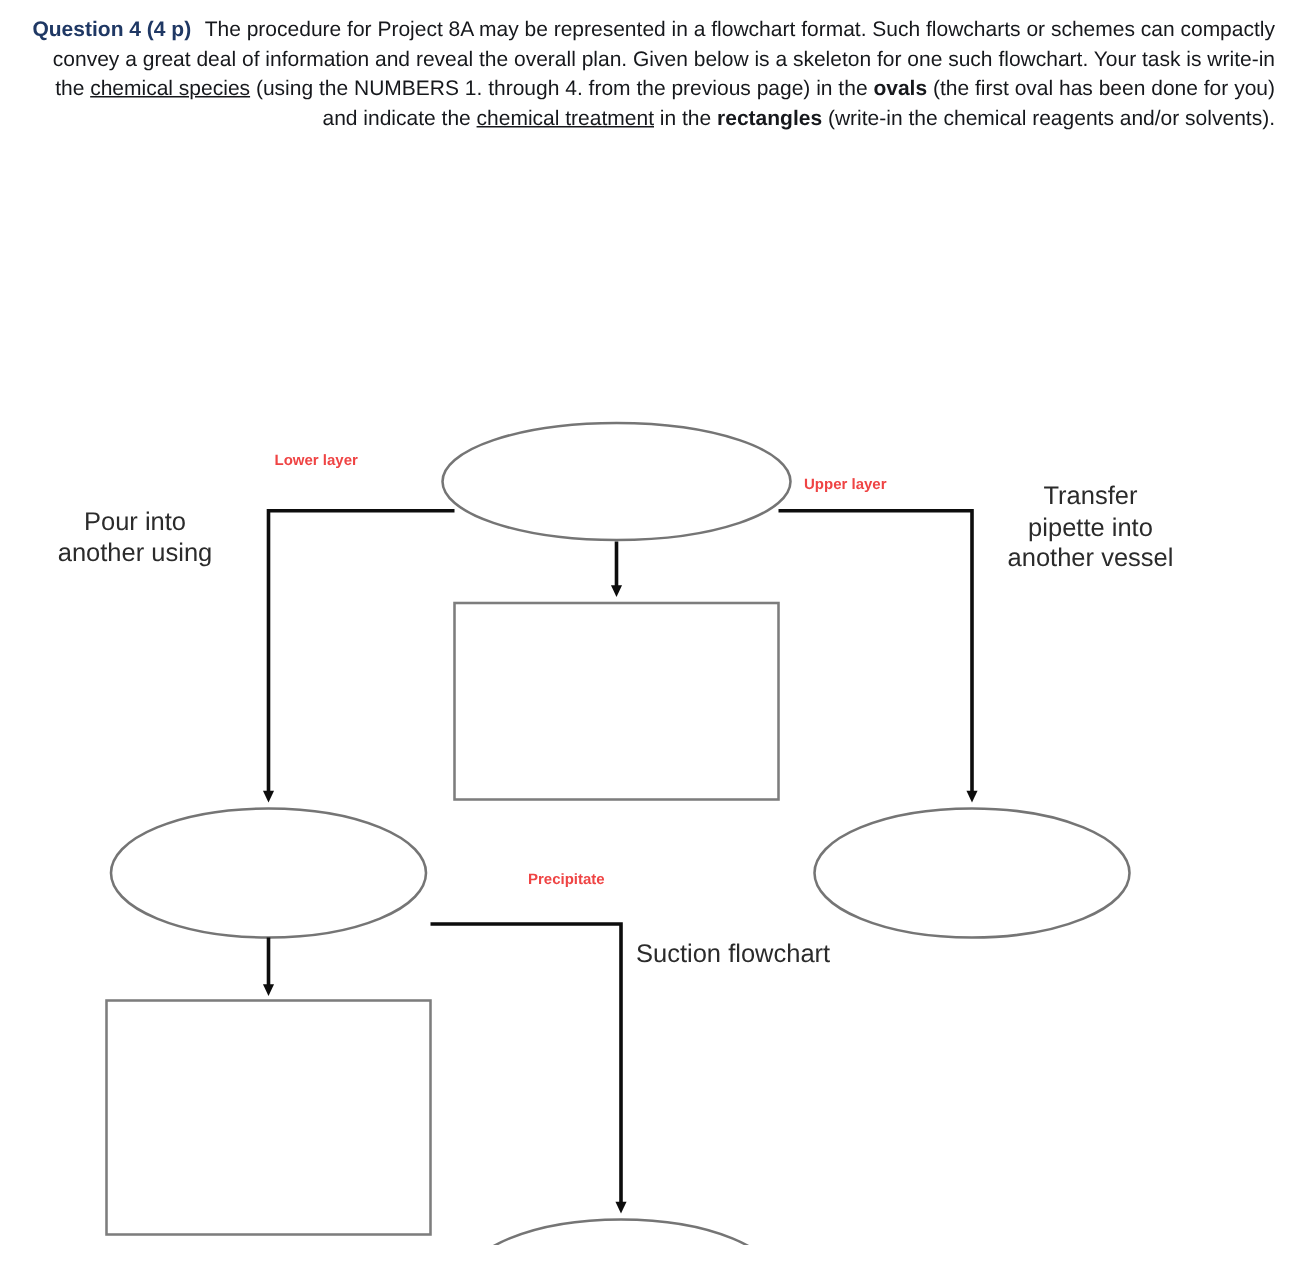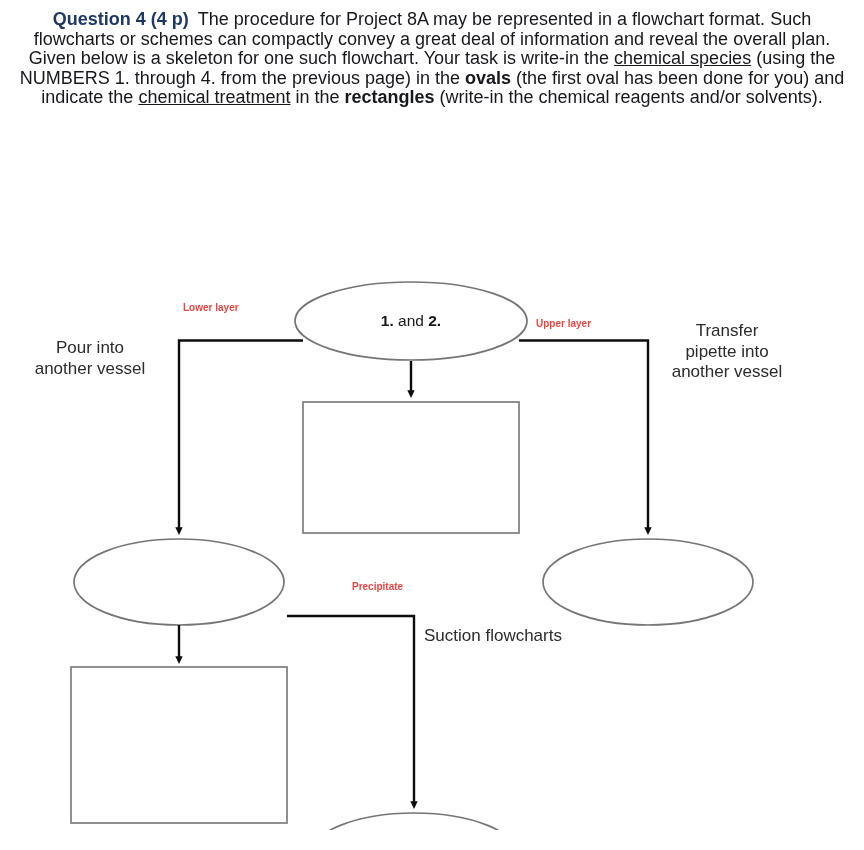--- a/index.html
+++ b/index.html
@@ -15,24 +15,24 @@
     color: #1a1a1a;
     overflow: hidden;
   }
 
   
   #question-block {
     position: absolute;
     left: 14px;
     top: 10px;
     width: 836px;
-    font-size: 18px;
+    font-size: 14px;
     line-height: 19.6px;
     color: #16181c;
-    text-align: center;
+    text-align: right;
   }
   #question-block .q-label {
     font-weight: bold;
     color: #1F3864;
   }
   #question-block .b { font-weight: bold; }
   #question-block .u { text-decoration: underline; }
   #question-block .gap { display: inline-block; width: 9px; }
 
   
@@ -107,32 +107,29 @@
 
     <path d="M303,210.5 L179,210.5 L179,401" fill="none" stroke="#0d0d0d" stroke-width="2.4" marker-end="url(#arrowhead)"></path>
 
     <path d="M519,210.5 L648,210.5 L648,401" fill="none" stroke="#0d0d0d" stroke-width="2.4" marker-end="url(#arrowhead)"></path>
 
     <path d="M179,495 L179,530" fill="none" stroke="#0d0d0d" stroke-width="2.4" marker-end="url(#arrowhead)"></path>
 
     <path d="M287,486 L414,486 L414,675" fill="none" stroke="#0d0d0d" stroke-width="2.4" marker-end="url(#arrowhead)"></path>
   </svg>
 
-  <div class="shape-text" style="left:295px; top:182px; width:232px;">
-    <span class="b">1.</span><span> and </span><span class="b">2.</span>
-  </div>
 
   <div class="edge-label blue left" style="left:183px; top:168px;">Lower layer</div>
 
   <div class="edge-label blue left" style="left:536px; top:168px;margin-top:16px;">Upper layer</div>
 
   <div class="edge-label center" style="left:14px; top:208px; width:152px;">Pour into
-another vessel</div>
+another using</div>
 
   <div class="edge-label center" style="left:657px; top:191px; width:140px;">Transfer
 pipette into
 another vessel</div>
 
   <div class="edge-label blue left" style="left:306px; top:447px;margin-left:46px;">Precipitate</div>
 
-  <div class="edge-label left" style="left:424px; top:496px;">Suction flowcharts</div>
+  <div class="edge-label left" style="left:424px; top:496px;">Suction flowchart</div>
 
 </div>
 
 </body></html>

